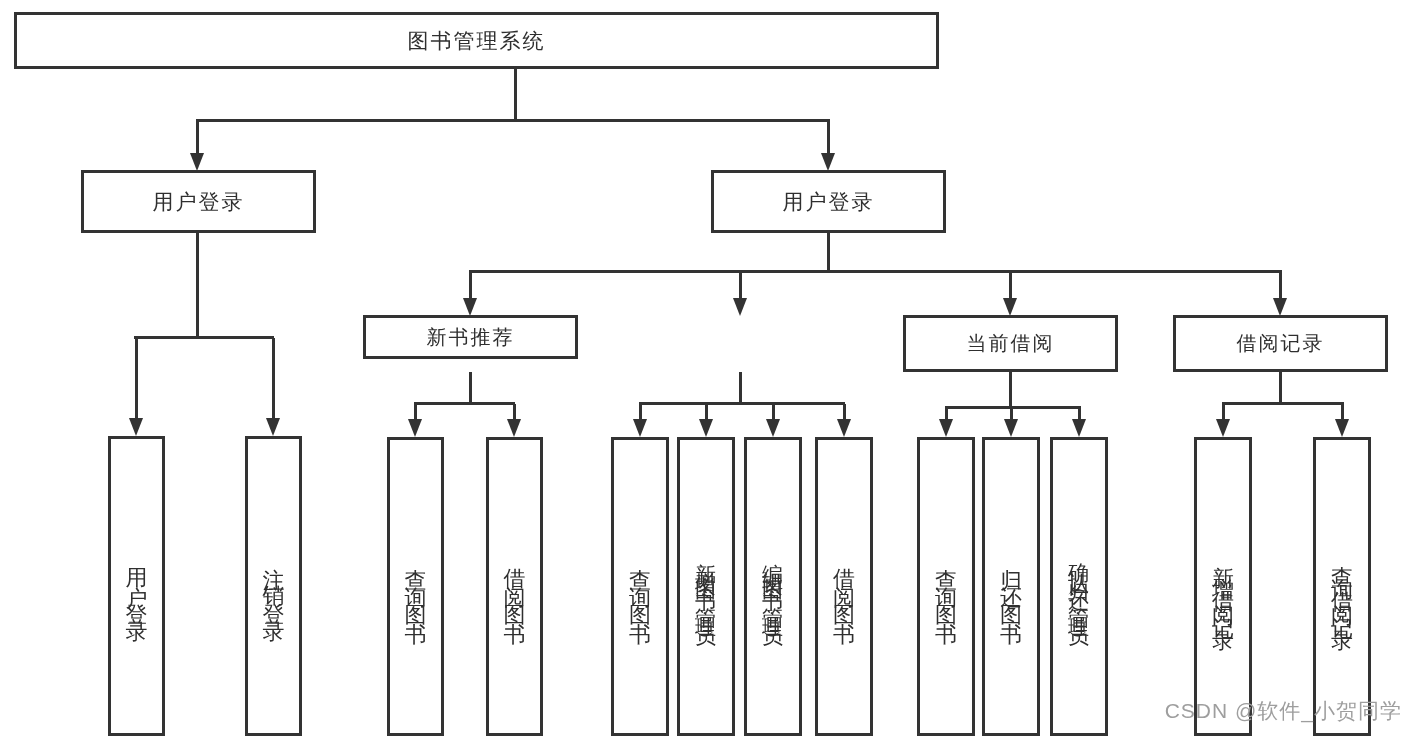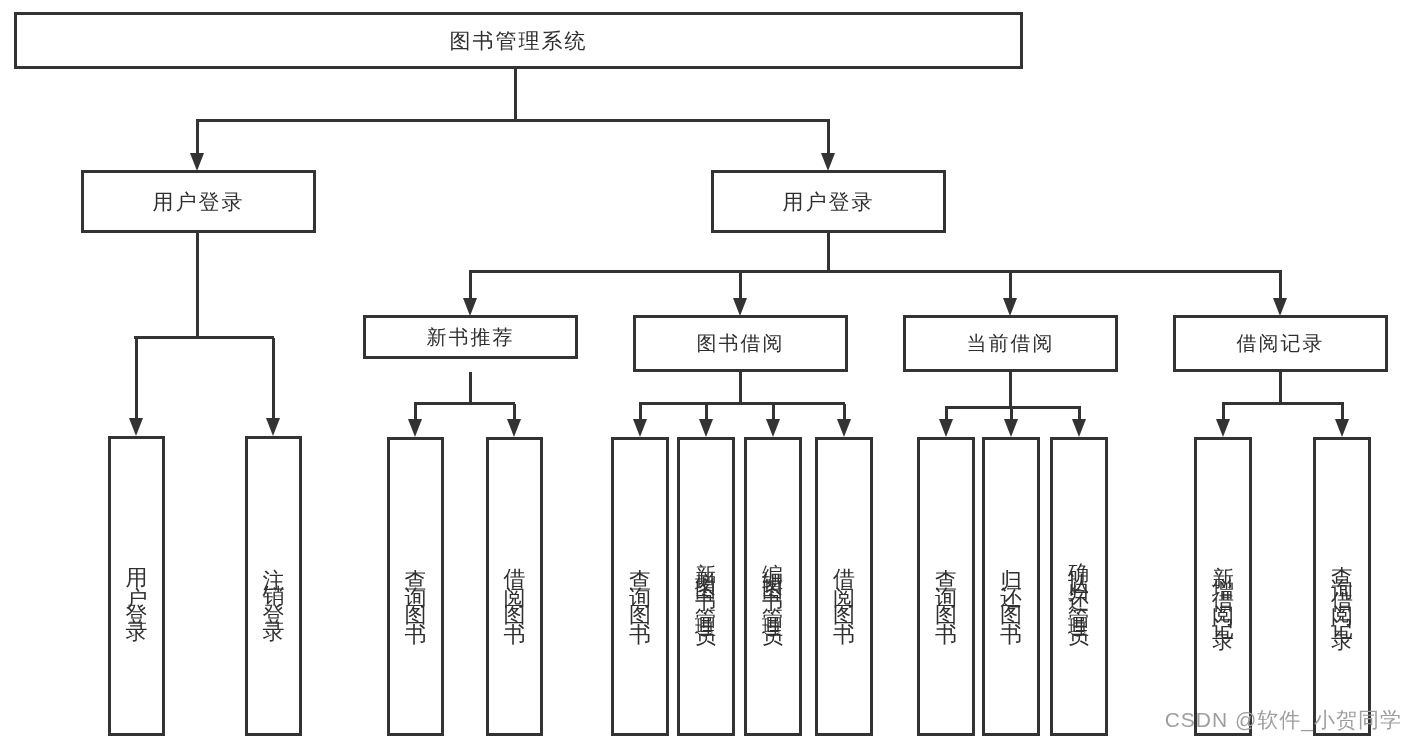--- a/index.html
+++ b/index.html
@@ -39,30 +39,30 @@
   .hline{position:absolute;height:3px;background:var(--line);}
   .vline{position:absolute;width:3px;background:var(--line);}
 
   .arrow{position:absolute;width:14px;}
   .arrow .stem{position:absolute;left:5.5px;top:0;width:3px;height:calc(100% - 15px);background:var(--line);}
   .arrow .head{position:absolute;left:0;bottom:0;width:0;height:0;
     border-left:7px solid transparent;border-right:7px solid transparent;
     border-top:18px solid var(--line);}
 
   .watermark{
-    position:absolute;right:3px;bottom:13px;
+    position:absolute;right:3px;bottom:22px;
     font-size:21px;color:var(--watermark);letter-spacing:1px;white-space:nowrap;
   }
 </style>
 </head>
 <body>
 
 <div class="canvas">
 
-  <div class="box root" style="left:14px;top:12px;width:1009px;height:57px;">
+  <div class="box root" style="left:14px;top:12px;width:925px;height:57px;">
     <span class="lbl">图书管理系统</span>
   </div>
 
   <div class="vline" style="left:514px;top:69px;height:53px;"></div>
   <div class="hline" style="left:196px;top:119px;width:634px;"></div>
   <div class="arrow" style="left:190px;top:120px;height:51px;">
       <i class="stem"></i>
       <i class="head"></i>
     </div>
   <div class="arrow" style="left:821px;top:120px;height:51px;">
@@ -110,23 +110,20 @@
       <i class="head"></i>
     </div>
   <div class="arrow" style="left:1273px;top:272px;height:44px;">
       <i class="stem"></i>
       <i class="head"></i>
     </div>
 
   <div class="box lvl3" style="left:363px;top:315px;width:215px;height:44px;">
     <span class="lbl">新书推荐</span>
   </div>
-  <div class="box lvl3" style="left:633px;top:315px;width:215px;height:57px;">
-    <span class="lbl">图书借阅</span>
-  </div>
   <div class="box lvl3" style="left:903px;top:315px;width:215px;height:57px;">
     <span class="lbl">当前借阅</span>
   </div>
   <div class="box lvl3" style="left:1173px;top:315px;width:215px;height:57px;">
     <span class="lbl">借阅记录</span>
   </div>
 
   <div class="vline" style="left:469px;top:372px;height:33px;"></div>
   <div class="hline" style="left:414px;top:402px;width:101px;"></div>
   <div class="arrow" style="left:408px;top:404px;height:33px;">

